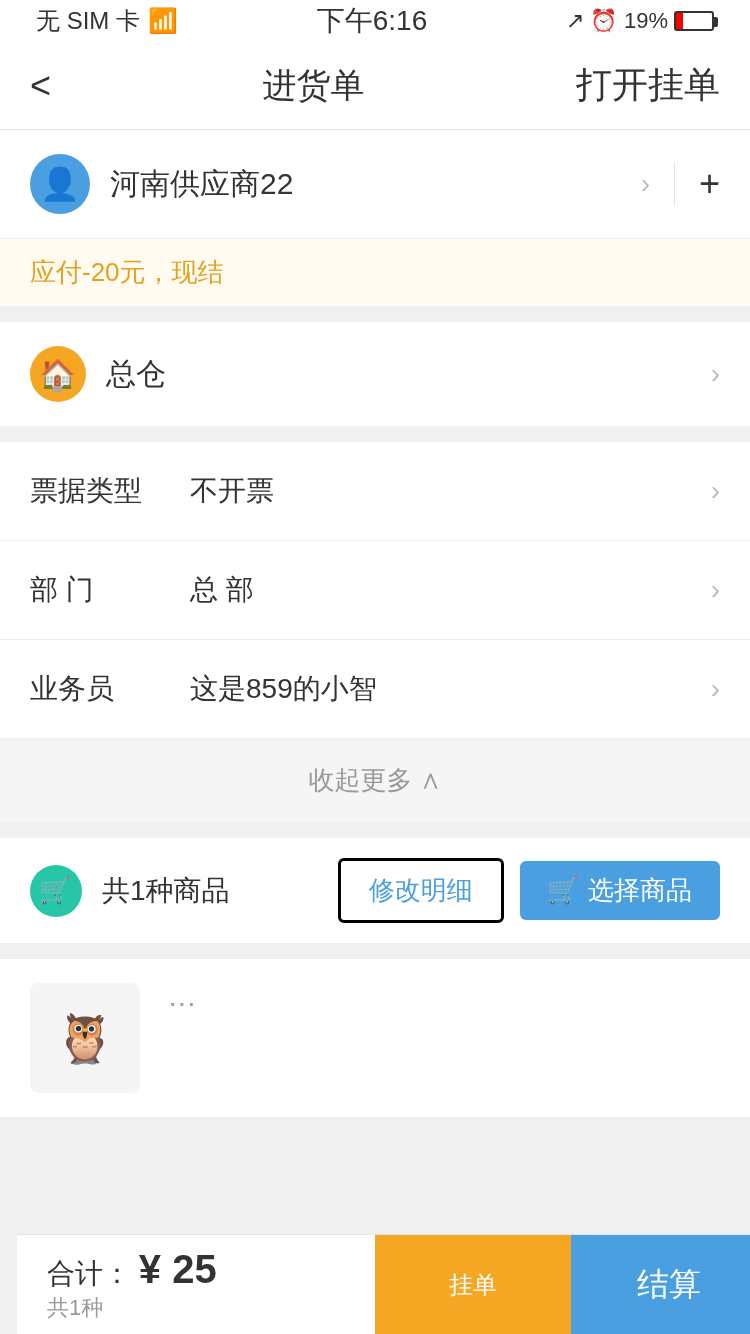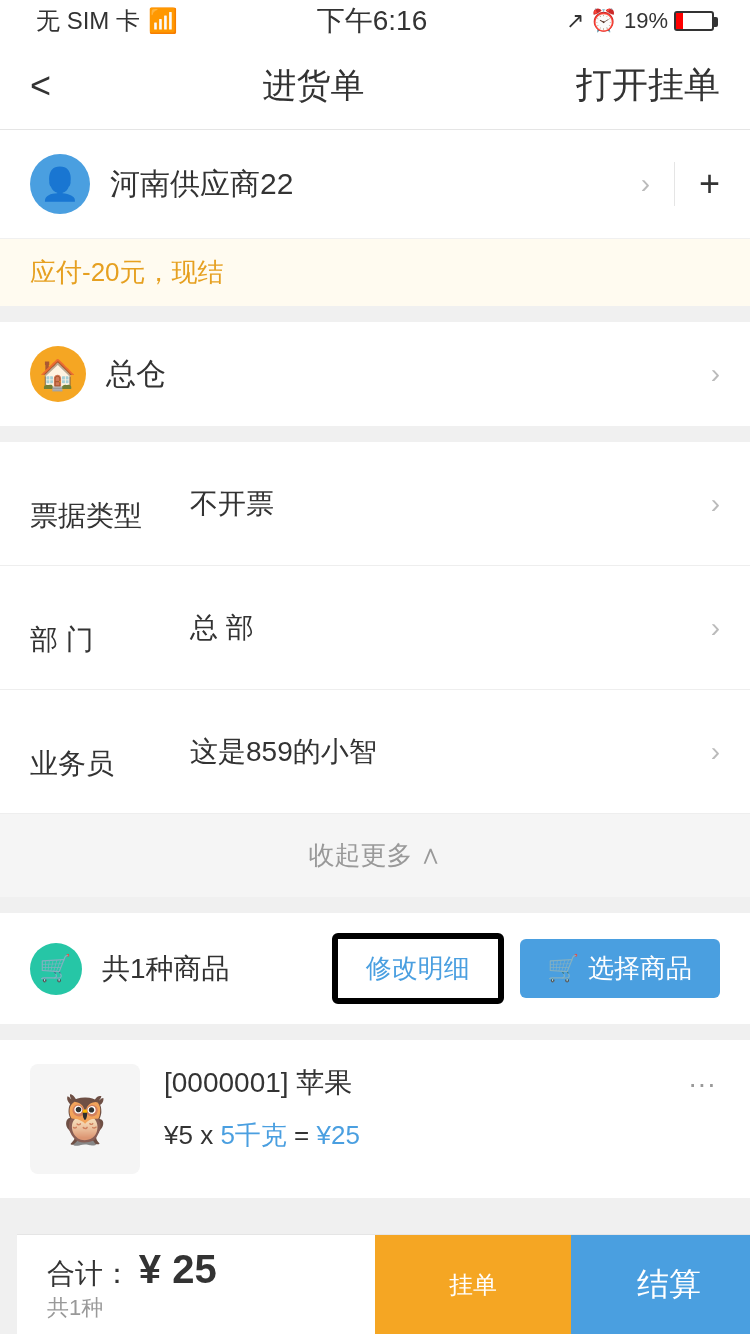--- a/index.html
+++ b/index.html
@@ -105,21 +105,21 @@
     
     .form-row {
       display: flex;
       align-items: center;
       padding: 30px 30px;
       background: #fff;
       border-bottom: 1px solid #eeeeee;
       cursor: pointer;
     }
     .form-row:last-child { border-bottom: none; }
-    .form-label { width: 160px; font-size: 28px; color: #333; flex-shrink: 0; margin-top: 25px; }
+    .form-label { width: 160px; font-size: 28px; color: #333; flex-shrink: 0; }
     .form-value { flex: 1; font-size: 28px; color: #333; }
     .form-value.placeholder { color: #bbb; }
 
     
     .collapse-row {
       background: #f5f5f5;
       text-align: center;
       padding: 24px;
       font-size: 26px;
       color: #999;
@@ -134,21 +134,21 @@
       background: #fff;
     }
     .product-count-icon {
       width: 52px; height: 52px; border-radius: 50%;
       background: #26c6a6; display: flex; align-items: center; justify-content: center;
       margin-right: 20px; flex-shrink: 0;
     }
     .cart-icon { color: #fff; font-size: 26px; }
     .product-count-text { flex: 1; font-size: 28px; color: #333; }
     .modify-btn {
-      border: 6px solid #000000;
+      border: 3px solid #000000;
       color: #4a9fe0;
       font-size: 26px;
       padding: 12px 28px;
       border-radius: 6px;
       margin-right: 16px;
       cursor: pointer;
       background: #fff;
     }
     .select-btn {
       background: #4a9fe0;
@@ -309,33 +309,20 @@
         <span>🛒</span>
         <span>选择商品</span>
       </div>
     </div>
   </div>
 
   <div class="product-item">
     <div class="product-thumb">
       <span class="owl-logo">🦉</span>
     </div>
-    <div class="product-info">
-      <div class="product-name">
-        <span>[0000001]</span>
-        <span>苹果</span>
-      </div>
-      <div class="product-price">
-        <span>¥5</span>
-        <span> x </span>
-        <span class="price-highlight">5千克</span>
-        <span> = </span>
-        <span class="price-highlight">¥25</span>
-      </div>
-    </div>
     <span class="product-more">···</span>
   </div>
 
   <div class="spacer"></div>
 </div>
 
 <div class="bottom-bar">
   <div class="total-section">
     <div>
       <span>合计：</span>

